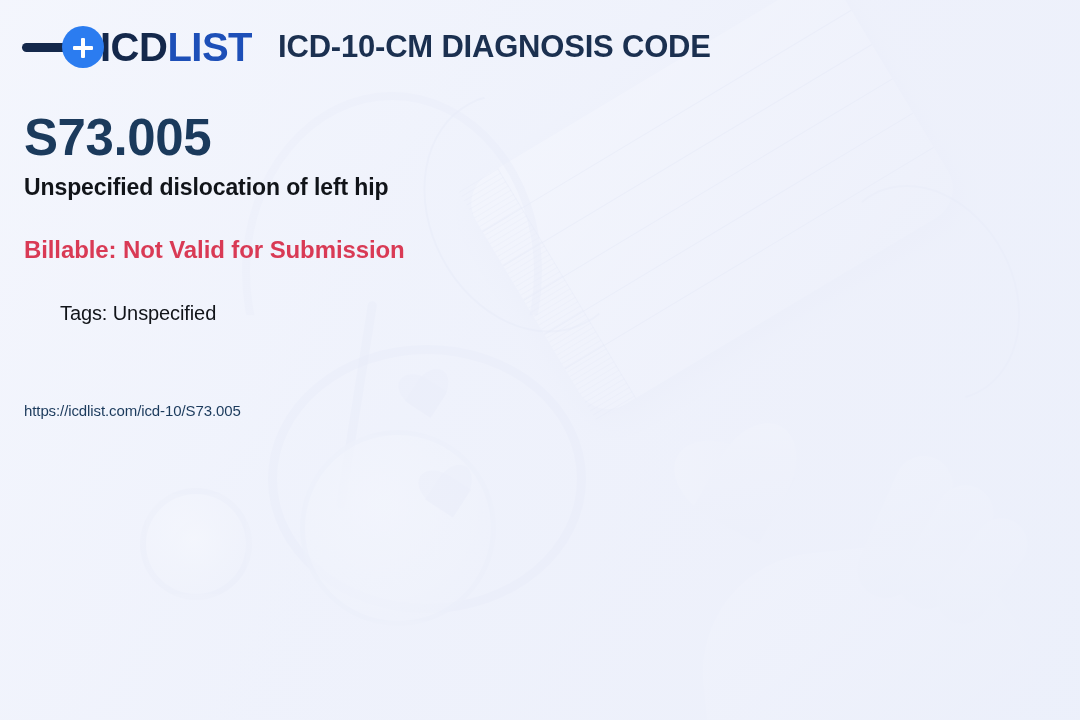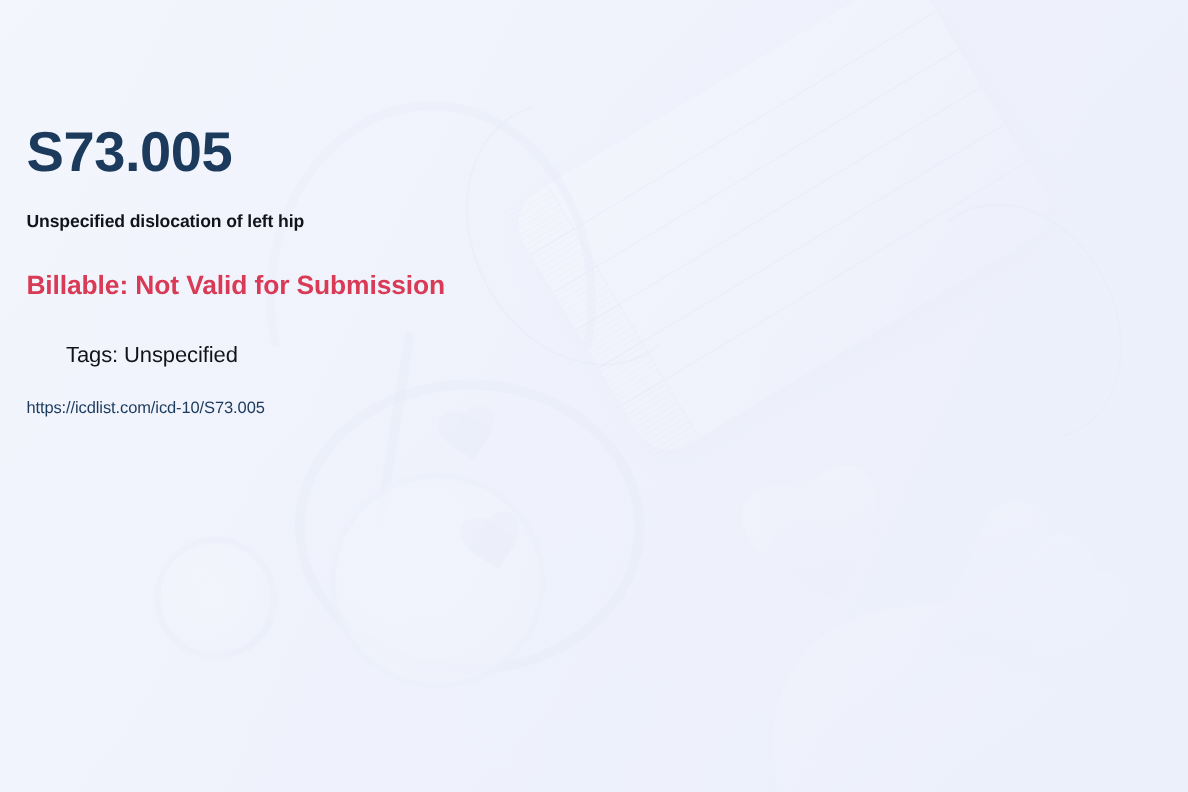--- a/index.html
+++ b/index.html
@@ -281,22 +281,22 @@
     z-index:5;
   }
   .code {
     font-size:51px;
     font-weight:bold;
     color:#1b3a5c;
     letter-spacing:-0.4px;
     line-height:1.1;
   }
   .description {
-    margin-top:27px;
-    font-size:16px;
+    margin-top:8px;
+    font-size:23px;
     font-weight:bold;
     color:#111419;
     letter-spacing:-0.1px;
   }
   .billable {
     margin-top:35px;
     font-size:24px;
     font-weight:bold;
     color:#d93a55;
     letter-spacing:-0.1px;
@@ -304,21 +304,21 @@
   .tags {
     margin-top:38px;
     font-size:20px;
     font-weight:normal;
     color:#111419;
     letter-spacing:-0.1px;
     margin-left:36px;
   }
   .url {
     position:absolute;
-    left:24px; top:362px;
+    left:24px; top:402px;
     font-size:15px;
     color:#1b3a5c;
     letter-spacing:-0.1px;
     z-index:5;
   }
 
   
   .brand {
     position:absolute;
     right:34px; bottom:24px;
@@ -357,20 +357,28 @@
 
     <div class="palm"></div>
     <div class="finger f1"></div>
     <div class="finger f2"></div>
     <div class="finger f3"></div>
     <div class="paper-heart"></div>
 
     <div class="photo-wash"></div>
   </div>
 
+  <div class="header">
+    <div class="logo">
+      <span class="logo-dash"></span>
+      <span class="logo-circle"></span>
+      <span class="logo-word"><span class="icd">ICD</span><span class="list">LIST</span></span>
+    </div>
+    <div class="header-title">ICD-10-CM DIAGNOSIS CODE</div>
+  </div>
 
   <div class="content">
     <div class="code">S73.005</div>
     <div class="description">Unspecified dislocation of left hip</div>
     <div class="billable">Billable: Not Valid for Submission</div>
     <div class="tags">Tags: Unspecified</div>
   </div>
 
   <div class="url">https://icdlist.com/icd-10/S73.005</div>
 

